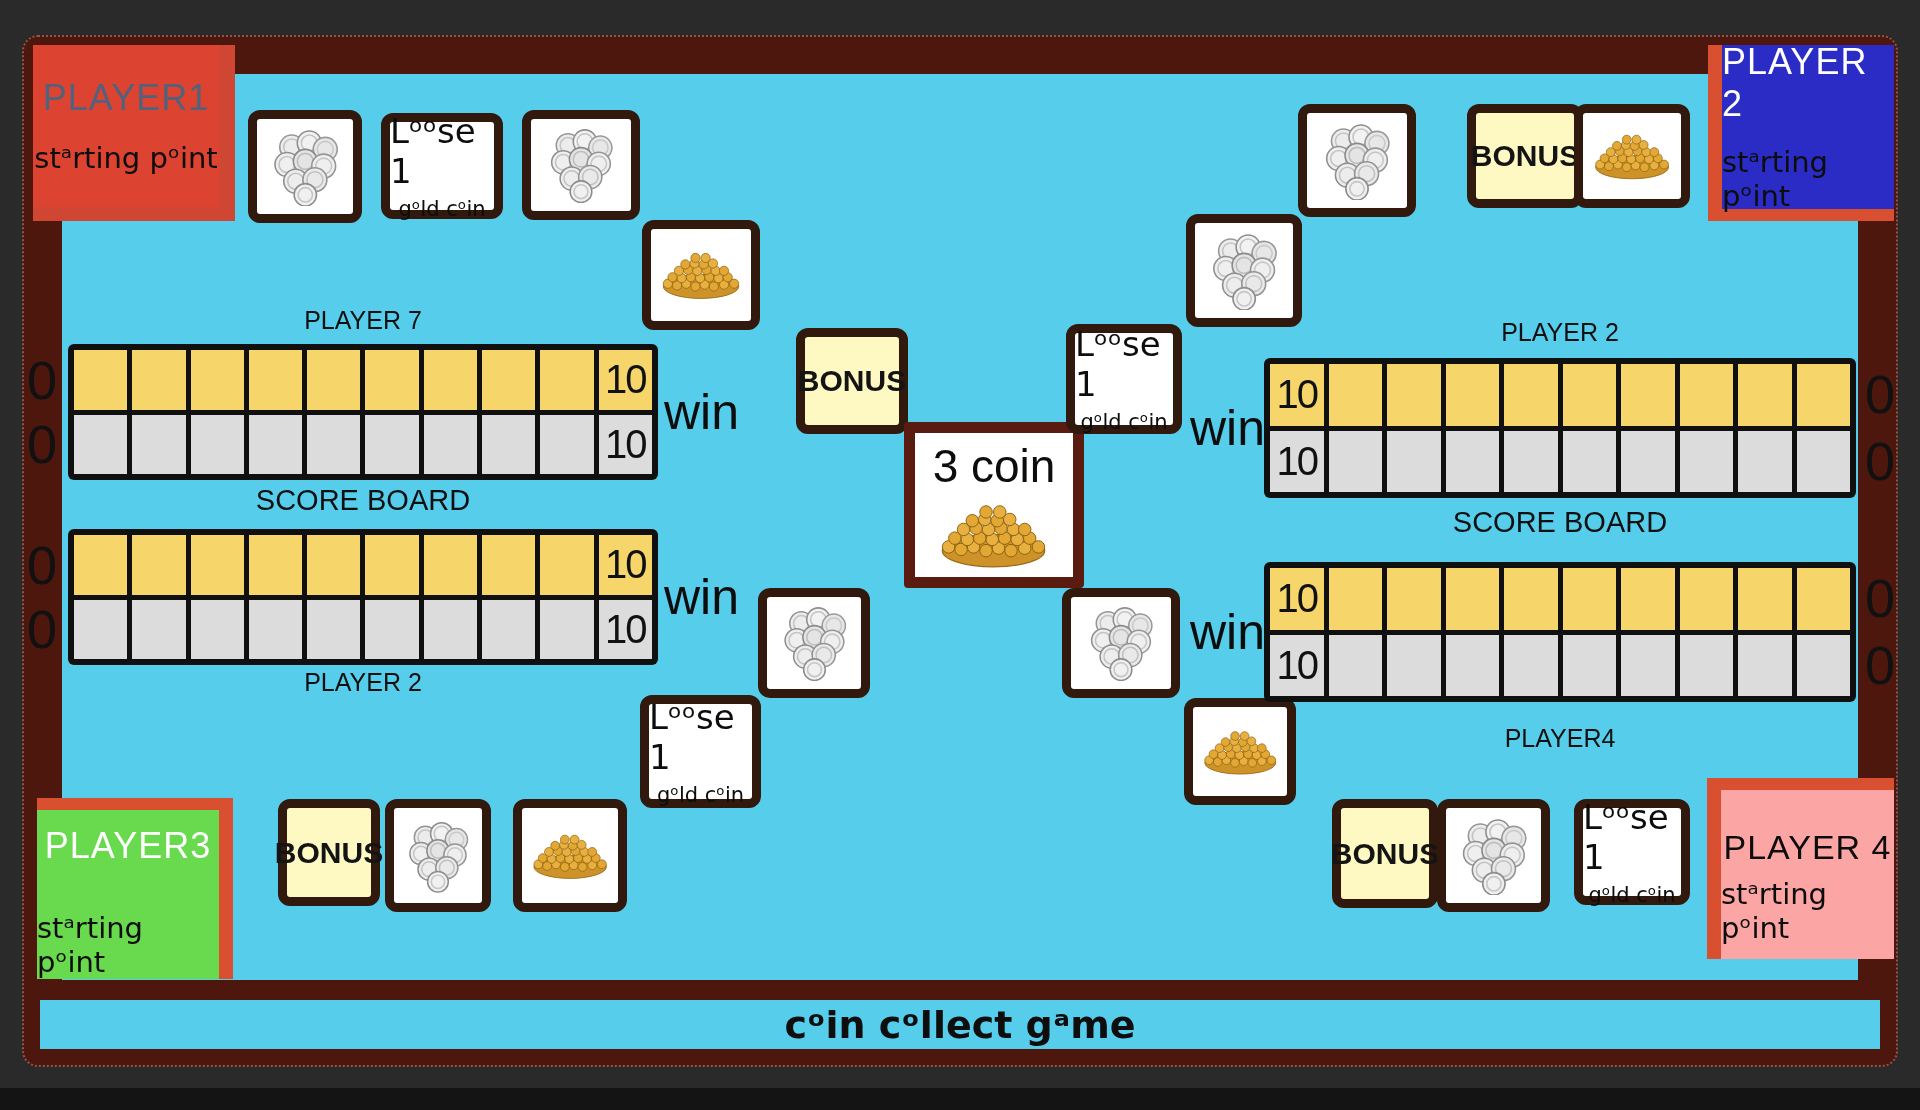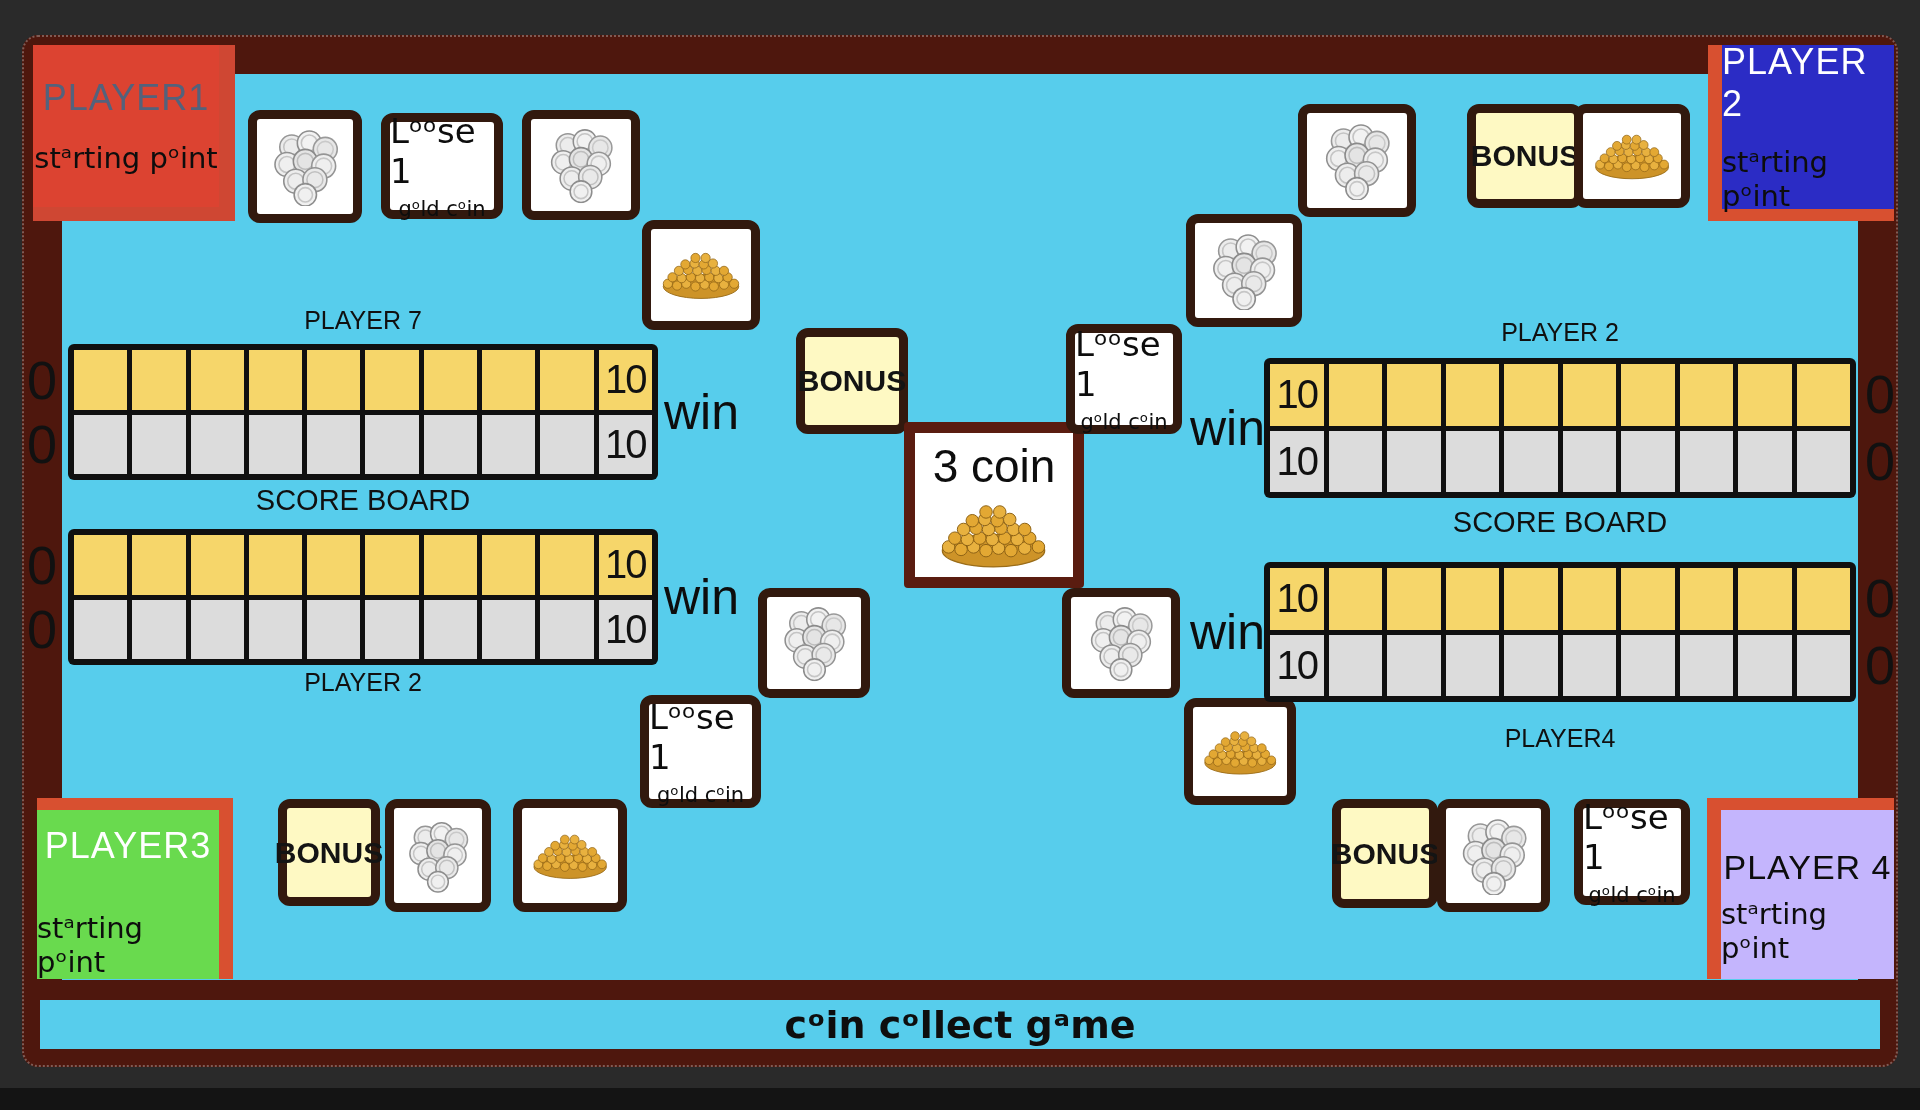--- a/index.html
+++ b/index.html
@@ -19,21 +19,21 @@
   .corner .csub{font-family:"DejaVu Sans",sans-serif;font-size:29px;color:#0d0d0d;}
   .p1{left:33px;top:45px;width:202px;height:176px;background:#dc4331;
       border-right:16px solid #cf4733;border-bottom:14px solid #cf4733;justify-content:center;gap:22px;}
   .p1 .ctitle{color:#53627c;}
   .p2{left:1708px;top:45px;width:186px;height:176px;background:#2b2cc5;
       border-left:14px solid #d85030;border-bottom:12px solid #d85030;justify-content:center;gap:20px;}
   .p2 .ctitle{color:#ffffff;}
   .p3{left:37px;top:798px;width:196px;height:181px;background:#69da4e;
       border-top:12px solid #d85030;border-right:14px solid #d85030;justify-content:center;gap:44px;padding-top:14px;}
   .p3 .ctitle{color:#ffffff;}
-  .p4{left:1707px;top:798px;width:187px;height:181px;background:#c4b5fd;
+  .p4{left:1707px;top:778px;width:187px;height:181px;background:#fca5a5;
       border-top:12px solid #d85030;border-left:14px solid #d85030;justify-content:flex-end;gap:10px;padding-bottom:14px;}
   .p4 .ctitle{color:#0d0d0d;font-size:34px;}
 
   
   .tile{position:absolute;background:#ffffff;border:9px solid #32190e;border-radius:12px;
         box-sizing:border-box;display:flex;flex-direction:column;align-items:center;justify-content:center;gap:6px;}
   .tile.bonus{background:#fef9c3;margin-left:30px;}
   .tile .bonus-label{font-size:30px;font-weight:600;color:#141414;}
   .tile .loose1{font-family:"DejaVu Sans",sans-serif;font-size:34px;color:#0d0d0d;}
   .tile .loose2{font-family:"DejaVu Sans",sans-serif;font-size:21px;color:#0d0d0d;}

